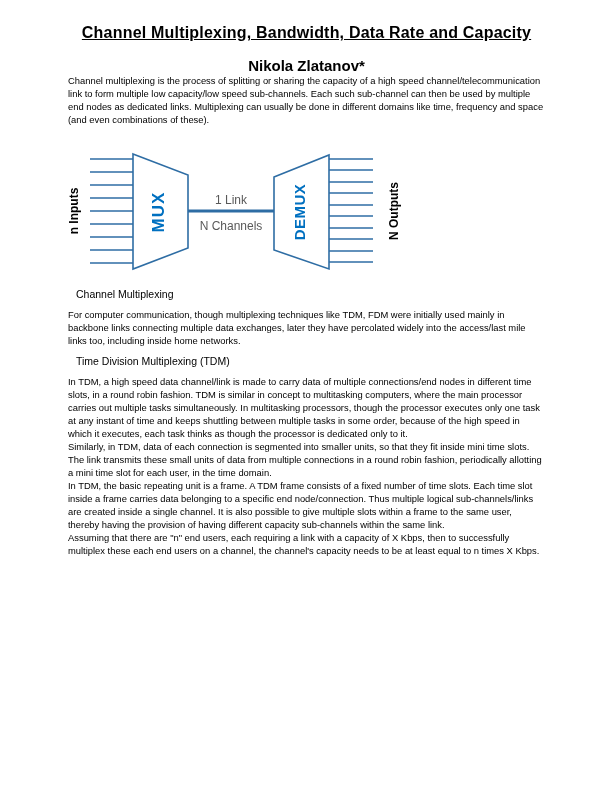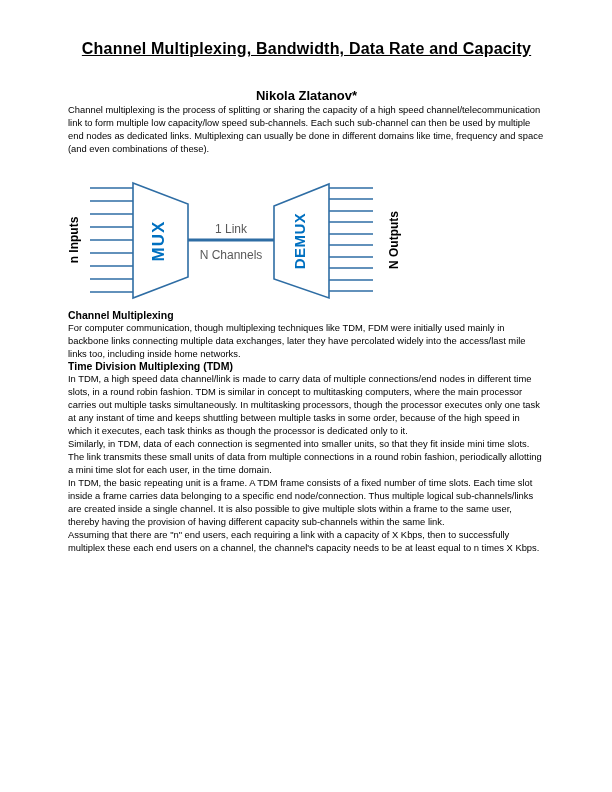--- a/index.html
+++ b/index.html
@@ -6,57 +6,57 @@
   body {
     width: 612px; height: 792px;
     background: #ffffff;
     font-family: "Liberation Sans", sans-serif;
     color: #000000;
     position: relative;
     overflow: hidden;
   }
   .content {
     position: absolute;
-    left: 68px; top: 40px;
+    left: 68px; top: 24px;
     width: 477px;
   }
   .title {
     margin: 0;
     font-size: 16px;
     font-weight: bold;
     text-align: center;
     text-decoration: underline;
     letter-spacing: 0.2px;
     white-space: nowrap;
     margin-left: -14px;
     margin-right: -14px;
   }
   .author {
-    margin-top: 30px;
-    font-size: 13px;
+    margin-top: 15px;
+    font-size: 15px;
     font-weight: bold;
     text-align: center;
   }
   p.body-text {
     margin: 0;
     font-size: 9.4px;
     line-height: 13px;
     text-align: left;
   }
   .p-intro1 { margin-top: 34px; }
   .p-after  { margin-top: 9px; }
   .diagram-wrap {
     margin-top: 14px;
     margin-left: -13px;
     width: 380px; height: 140px;
   }
   h2.sec-heading {
-    margin: 0;
+    margin: 8px;
     font-size: 10.5px;
-    font-weight: bold;
+    font-weight: normal;
   }
   .h-cm  { margin-top: 19px; }
   .h-tdm { margin-top: 9px; }
   .after-head { margin-top: 4px; }
   svg text { font-family: "Liberation Sans", sans-serif; }
 </style>
 </head>
 <body>
 
 <div class="content">

